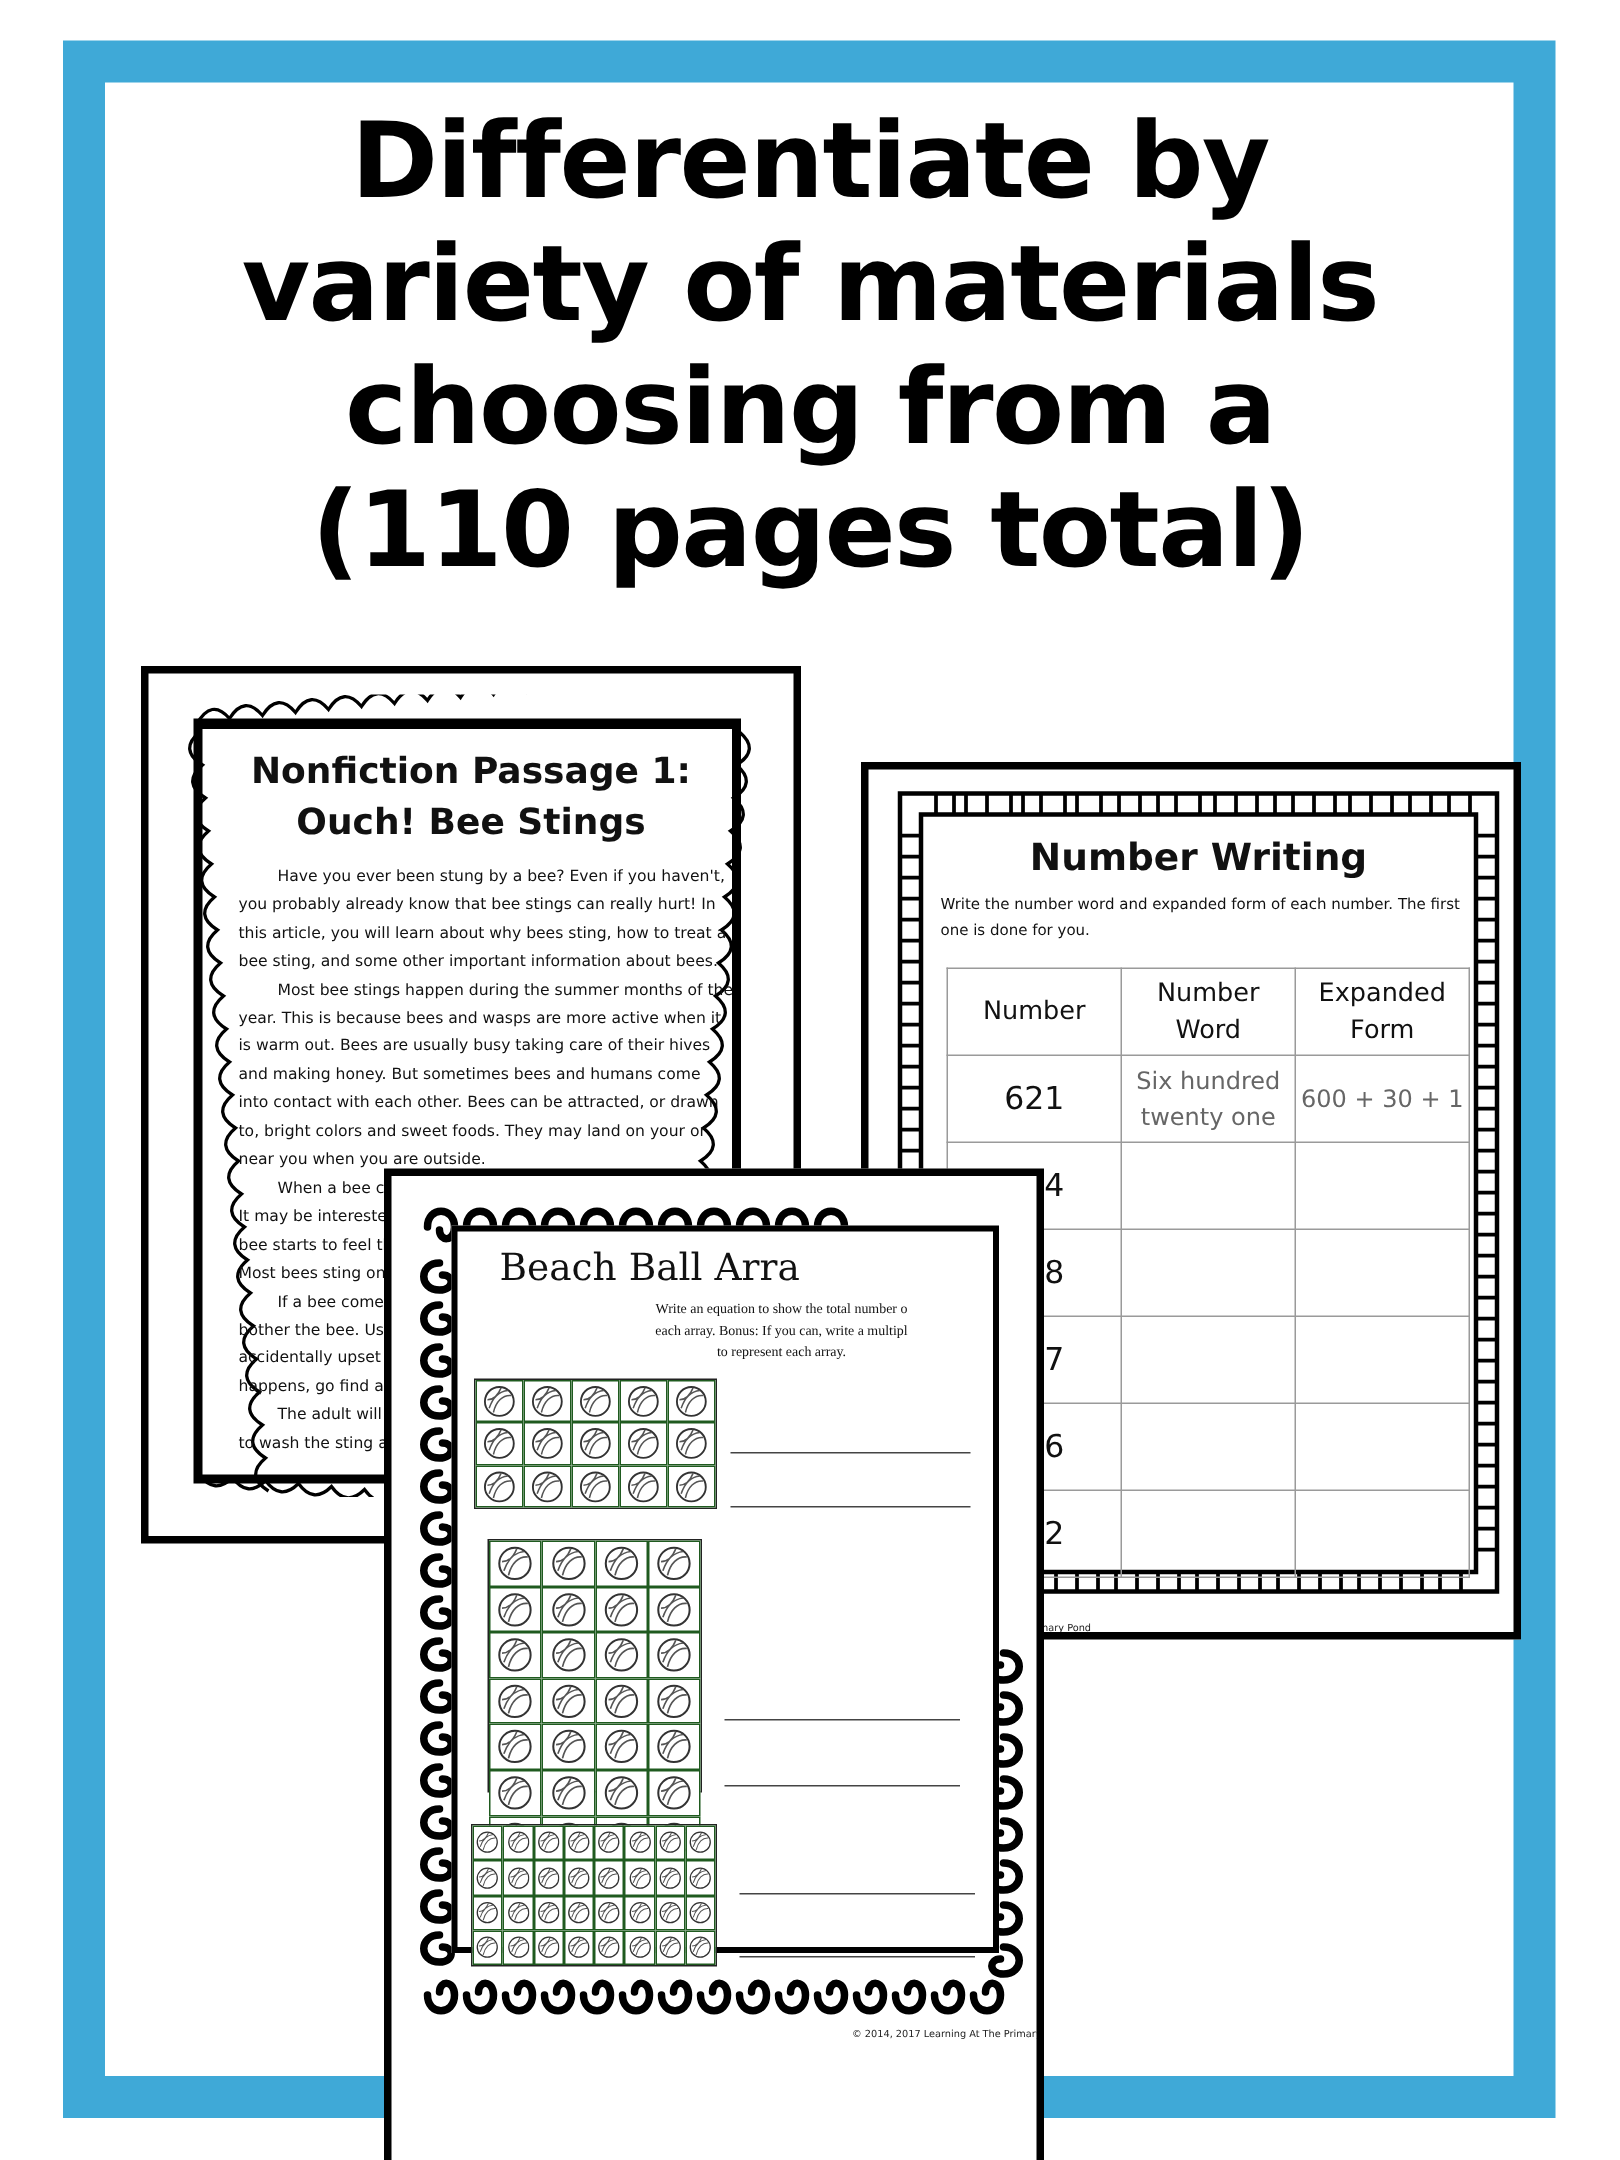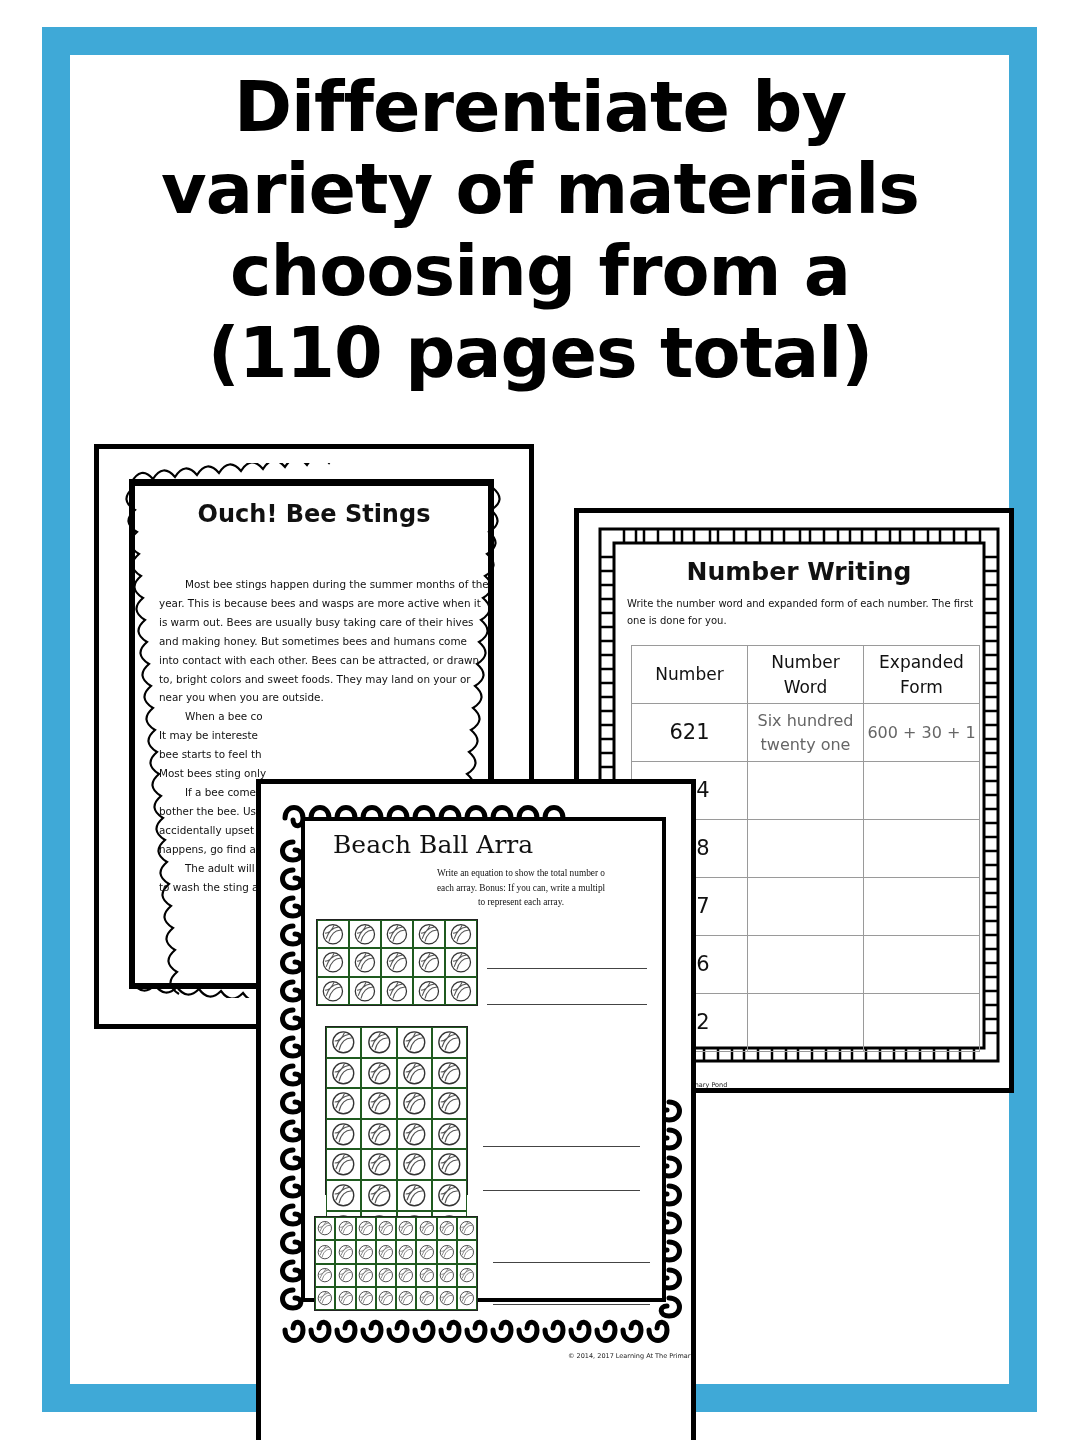--- a/index.html
+++ b/index.html
@@ -54,23 +54,25 @@
   <svg class="deco" viewBox="0 0 385 535" preserveAspectRatio="none">
     <g fill="none" stroke="#000" stroke-width="2.2">
       <path d="M10,20 q10,-18 22,-4 q10,-16 22,-2 q10,-16 22,-2 q10,-16 22,-2 q10,-16 22,-2 q10,-16 22,-2 q10,-16 22,-2 q10,-16 22,-2 q10,-16 22,-2 q10,-16 22,-2 q10,-16 22,-2 q10,-16 22,-2 q10,-16 22,-2 q10,-16 22,-2 q10,-16 22,-2 q10,-16 22,-2 q10,-14 18,4"></path>
       <path d="M12,25 q-14,12 2,22 q-14,12 2,22 q-14,12 2,22 q-14,12 2,22 q-14,12 2,22 q-14,12 2,22 q-14,12 2,22 q-14,12 2,22 q-14,12 2,22 q-14,12 2,22 q-14,12 2,22 q-14,12 2,22 q-14,12 2,22 q-14,12 2,22 q-14,12 2,22 q-14,12 2,22 q-14,12 2,22 q-14,12 2,22 q-14,12 2,22 q-14,12 2,22 q-14,12 2,22 q-14,12 2,22 q-14,12 2,22"></path>
       <path d="M372,25 q14,12 -2,22 q14,12 -2,22 q14,12 -2,22 q14,12 -2,22 q14,12 -2,22 q14,12 -2,22 q14,12 -2,22 q14,12 -2,22 q14,12 -2,22 q14,12 -2,22 q14,12 -2,22 q14,12 -2,22 q14,12 -2,22 q14,12 -2,22 q14,12 -2,22 q14,12 -2,22 q14,12 -2,22 q14,12 -2,22 q14,12 -2,22 q14,12 -2,22 q14,12 -2,22 q14,12 -2,22 q14,12 -2,22"></path>
       <path d="M12,520 q10,14 22,2 q10,14 22,2 q10,14 22,2 q10,14 22,2 q10,14 22,2 q10,14 22,2 q10,14 22,2 q10,14 22,2 q10,14 22,2 q10,14 22,2 q10,14 22,2 q10,14 22,2 q10,14 22,2 q10,14 22,2 q10,14 22,2 q10,14 22,2"></path>
     </g>
   </svg>
   <div class="inner"></div>
   <div class="title">
+    <div>Nonfiction Passage 1:</div>
     <div>Ouch!  Bee Stings</div>
   </div>
   <div class="body">
+    <p>Have you ever been stung by a bee?  Even if you haven't, you probably already know that bee stings can really hurt!  In this article, you will learn about why bees sting, how to treat a bee sting, and some other important information about bees.</p>
     <p>Most bee stings happen during the summer months of the year.  This is because bees and wasps are more active when it is warm out.  Bees are usually busy taking care of their hives and making honey.  But sometimes bees and humans come into contact with each other.  Bees can be attracted, or drawn to, bright colors and sweet foods.  They may land on your or near you when you are outside.</p>
     <p>When a bee co</p>
     <p style="text-indent:0">It may be intereste</p>
     <p style="text-indent:0">bee starts to feel th</p>
     <p style="text-indent:0">Most bees sting only</p>
     <p>If a bee comes</p>
     <p style="text-indent:0">bother the bee.  Usu</p>
     <p style="text-indent:0">accidentally upset th</p>
     <p style="text-indent:0">happens, go find an</p>
     <p>The adult will h</p>

